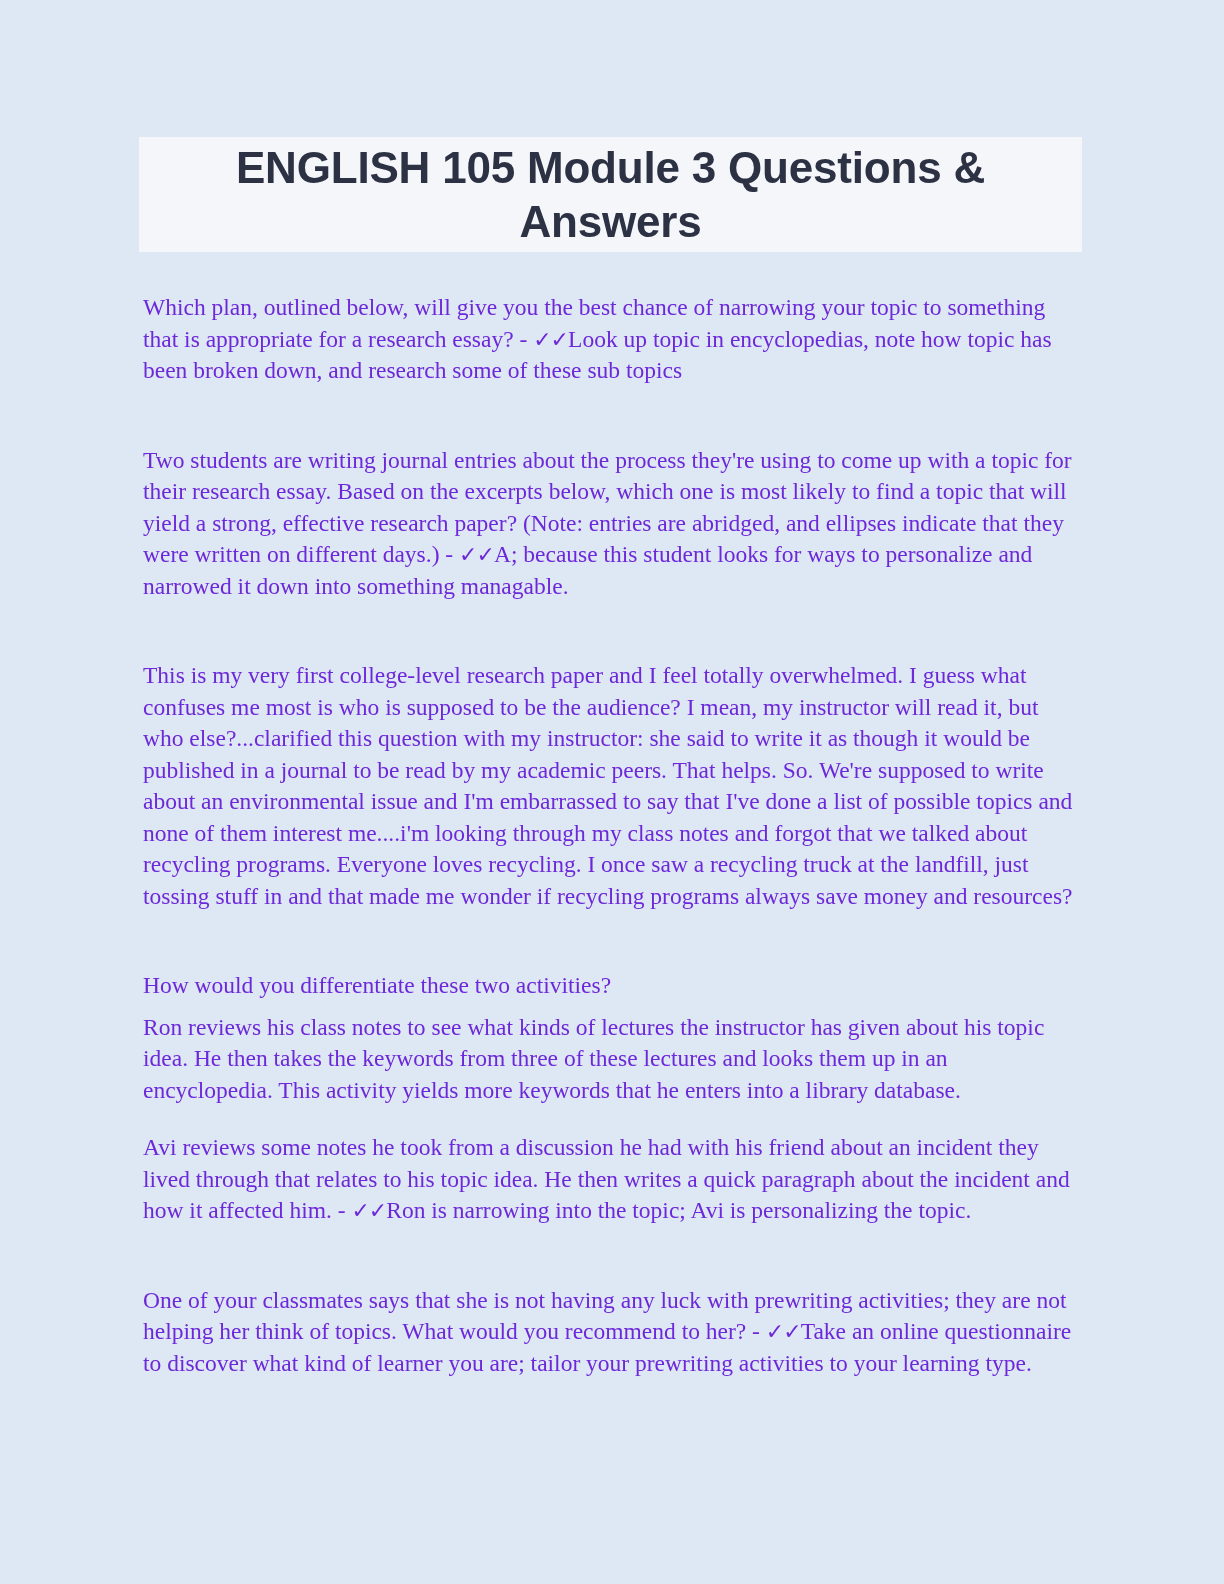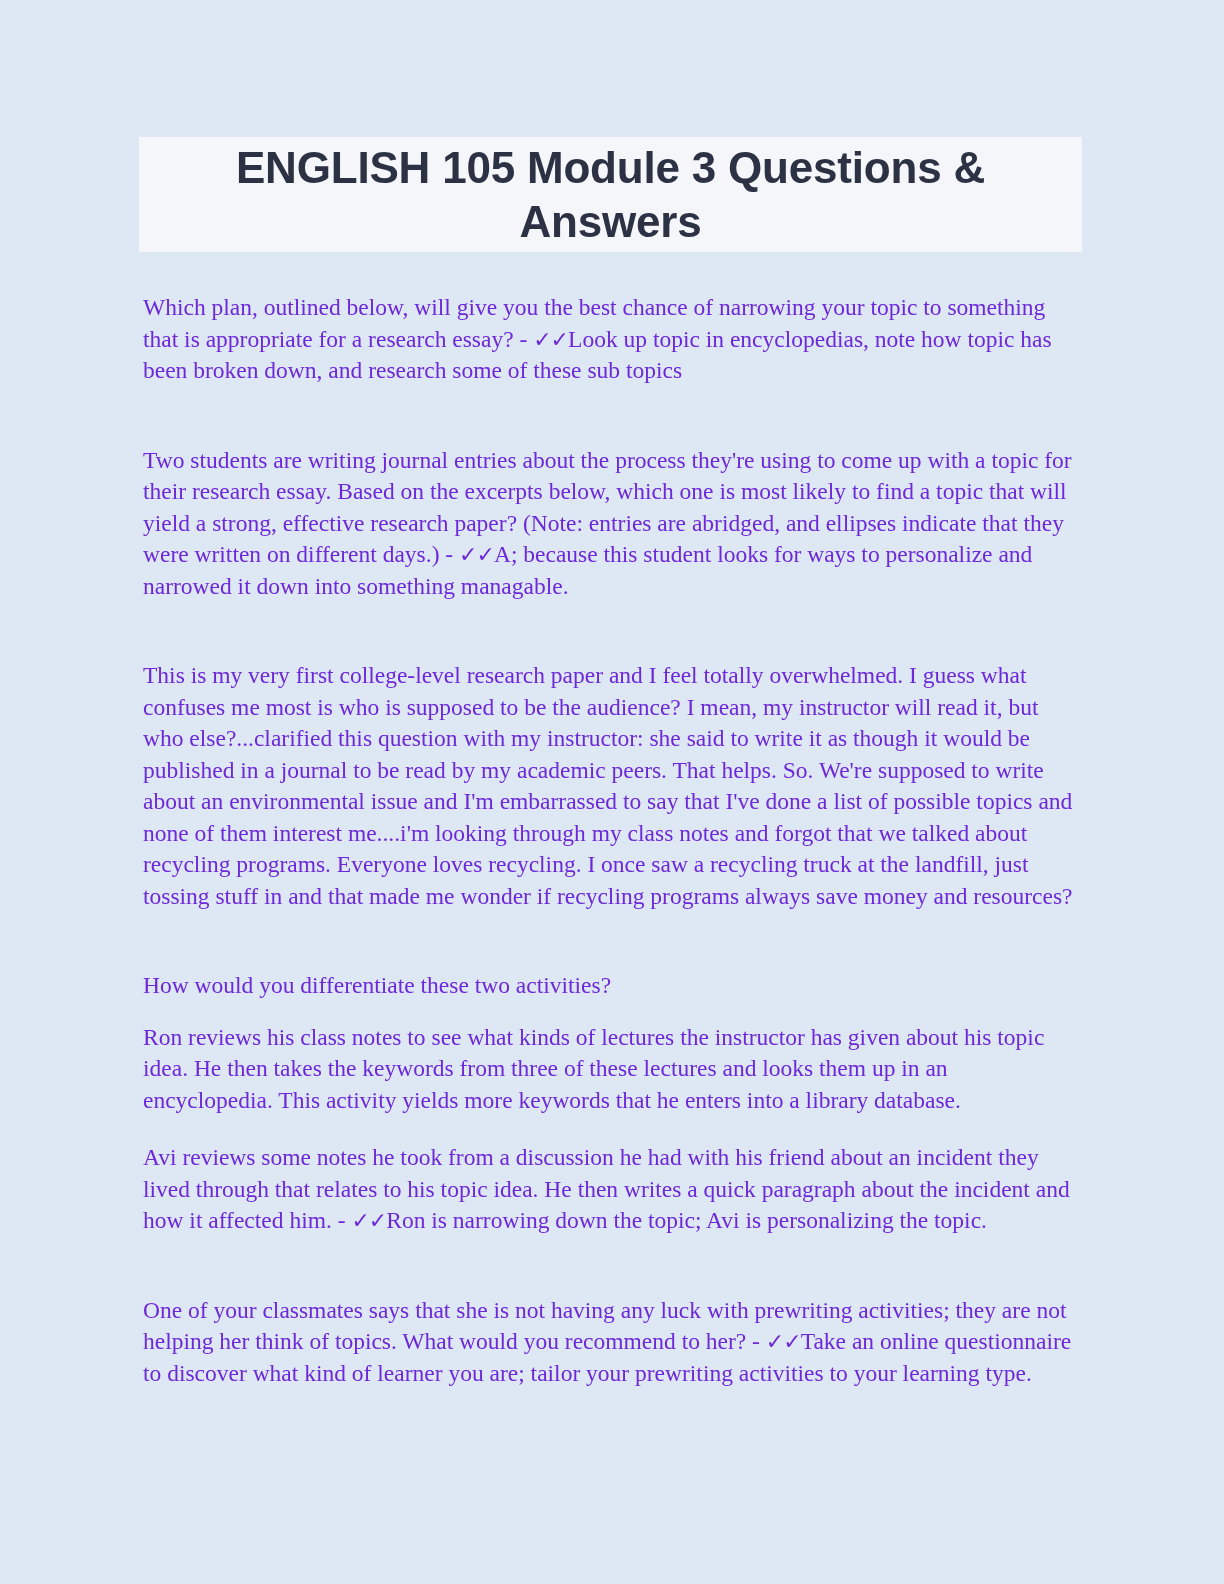--- a/index.html
+++ b/index.html
@@ -55,21 +55,21 @@
 
   .qa-block {
     font-size: 23.5px;
     line-height: 31.5px;
     color: #6d28d9;
     margin: 0 0 58px 0;
     text-align: left;
   }
 
   .qa-block.tight {
-    margin-bottom: 20px;
+    margin-bottom: 10px;
   }
 
   .qa-block.mid {
     margin-bottom: 26px;
   }
 
   .check {
     font-family: "DejaVu Sans", sans-serif;
     font-weight: bold;
     font-size: 22px;
@@ -90,19 +90,19 @@
     <p class="qa-block"><span>Which plan, outlined below, will give you the best chance of narrowing your topic to something that is appropriate for a research essay? - </span><span class="check">✓✓</span><span>Look up topic in encyclopedias, note how topic has been broken down, and research some of these sub topics</span></p>
 
     <p class="qa-block"><span>Two students are writing journal entries about the process they're using to come up with a topic for their research essay. Based on the excerpts below, which one is most likely to find a topic that will yield a strong, effective research paper? (Note: entries are abridged, and ellipses indicate that they were written on different days.) - </span><span class="check">✓✓</span><span>A; because this student looks for ways to personalize and narrowed it down into something managable.</span></p>
 
     <p class="qa-block">This is my very first college-level research paper and I feel totally overwhelmed. I guess what confuses me most is who is supposed to be the audience? I mean, my instructor will read it, but who else?...clarified this question with my instructor: she said to write it as though it would be published in a journal to be read by my academic peers. That helps. So. We're supposed to write about an environmental issue and I'm embarrassed to say that I've done a list of possible topics and none of them interest me....i'm looking through my class notes and forgot that we talked about recycling programs. Everyone loves recycling. I once saw a recycling truck at the landfill, just tossing stuff in and that made me wonder if recycling programs always save money and resources?</p>
 
     <p class="qa-block tight">How would you differentiate these two activities?</p>
 
     <p class="qa-block mid">Ron reviews his class notes to see what kinds of lectures the instructor has given about his topic idea. He then takes the keywords from three of these lectures and looks them up in an encyclopedia. This activity yields more keywords that he enters into a library database.</p>
 
-    <p class="qa-block"><span>Avi reviews some notes he took from a discussion he had with his friend about an incident they lived through that relates to his topic idea. He then writes a quick paragraph about the incident and how it affected him. - </span><span class="check">✓✓</span><span>Ron is narrowing down the topic; Avi is personalizing the topic.</span></p>
+    <p class="qa-block"><span>Avi reviews some notes he took from a discussion he had with his friend about an incident they lived through that relates to his topic idea. He then writes a quick paragraph about the incident and how it affected him. - </span><span class="check">✓✓</span><span>Ron is narrowing into the topic; Avi is personalizing the topic.</span></p>
 
     <p class="qa-block"><span>One of your classmates says that she is not having any luck with prewriting activities; they are not helping her think of topics. What would you recommend to her? - </span><span class="check">✓✓</span><span>Take an online questionnaire to discover what kind of learner you are; tailor your prewriting activities to your learning type.</span></p>
 
   </div>
 
 </div>
 
 </body></html>

